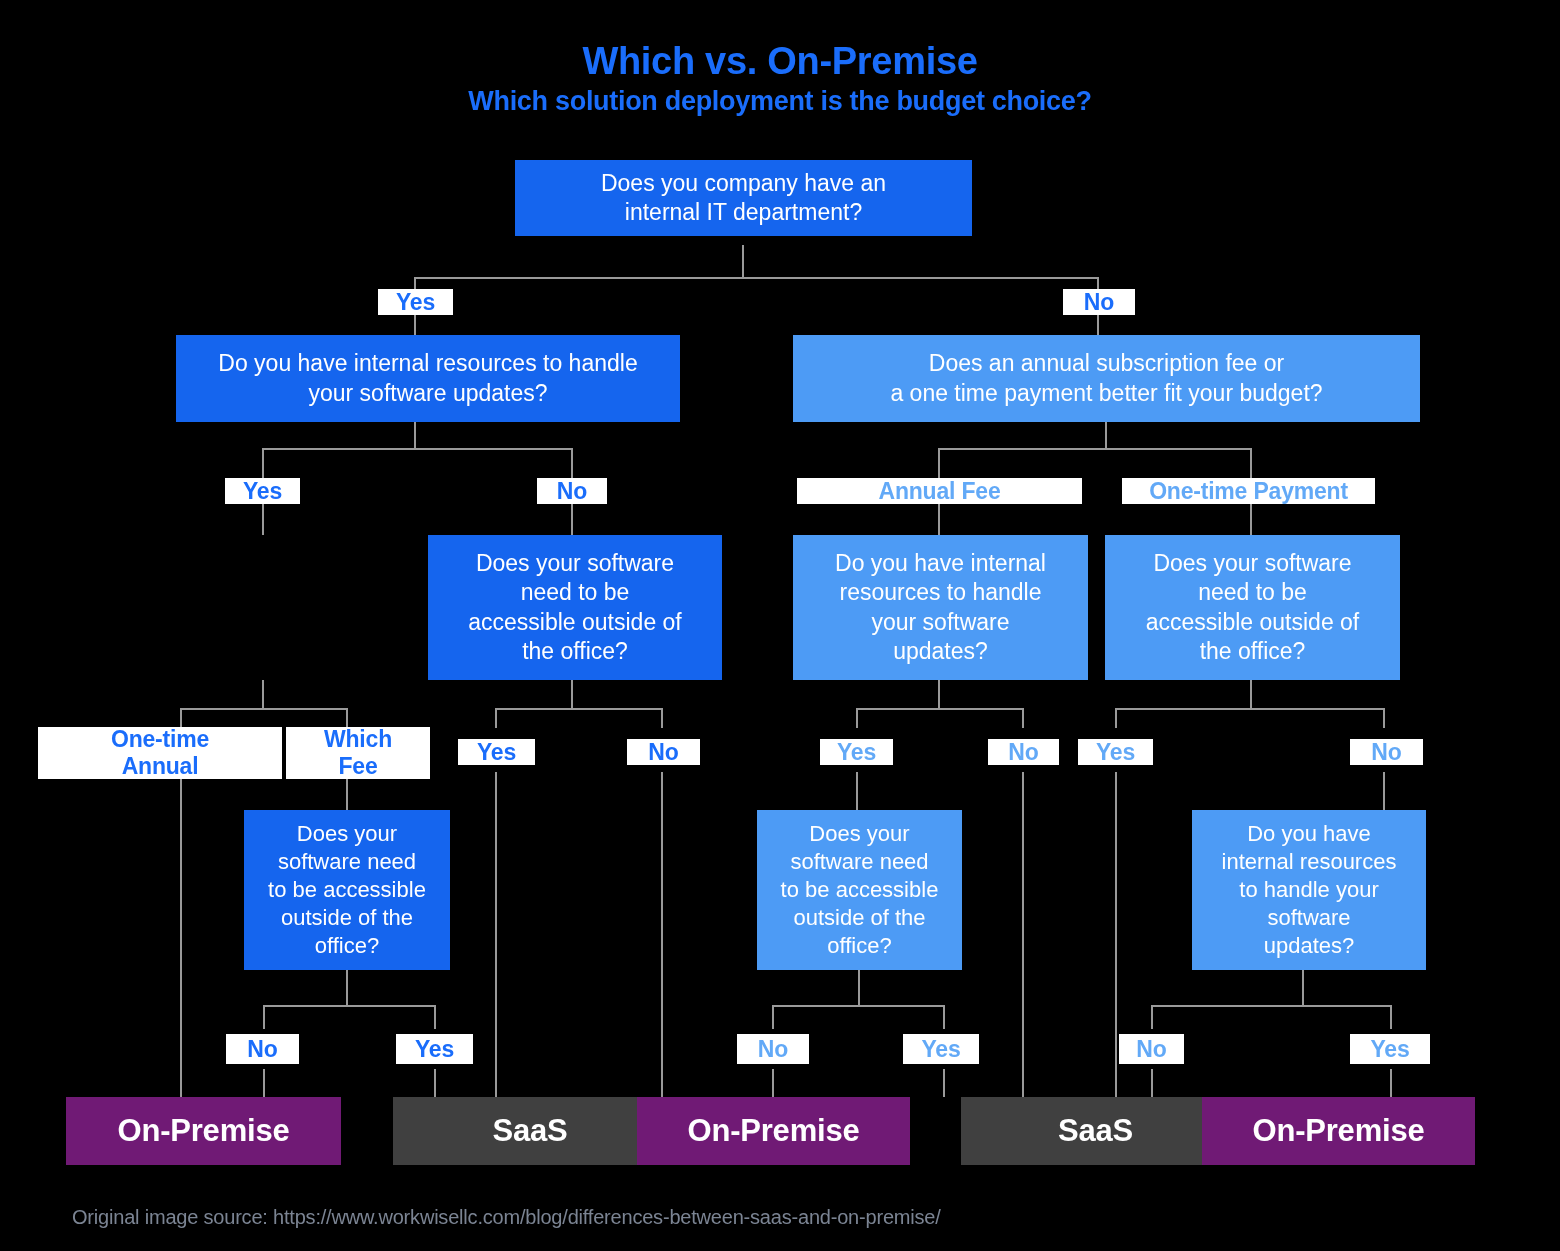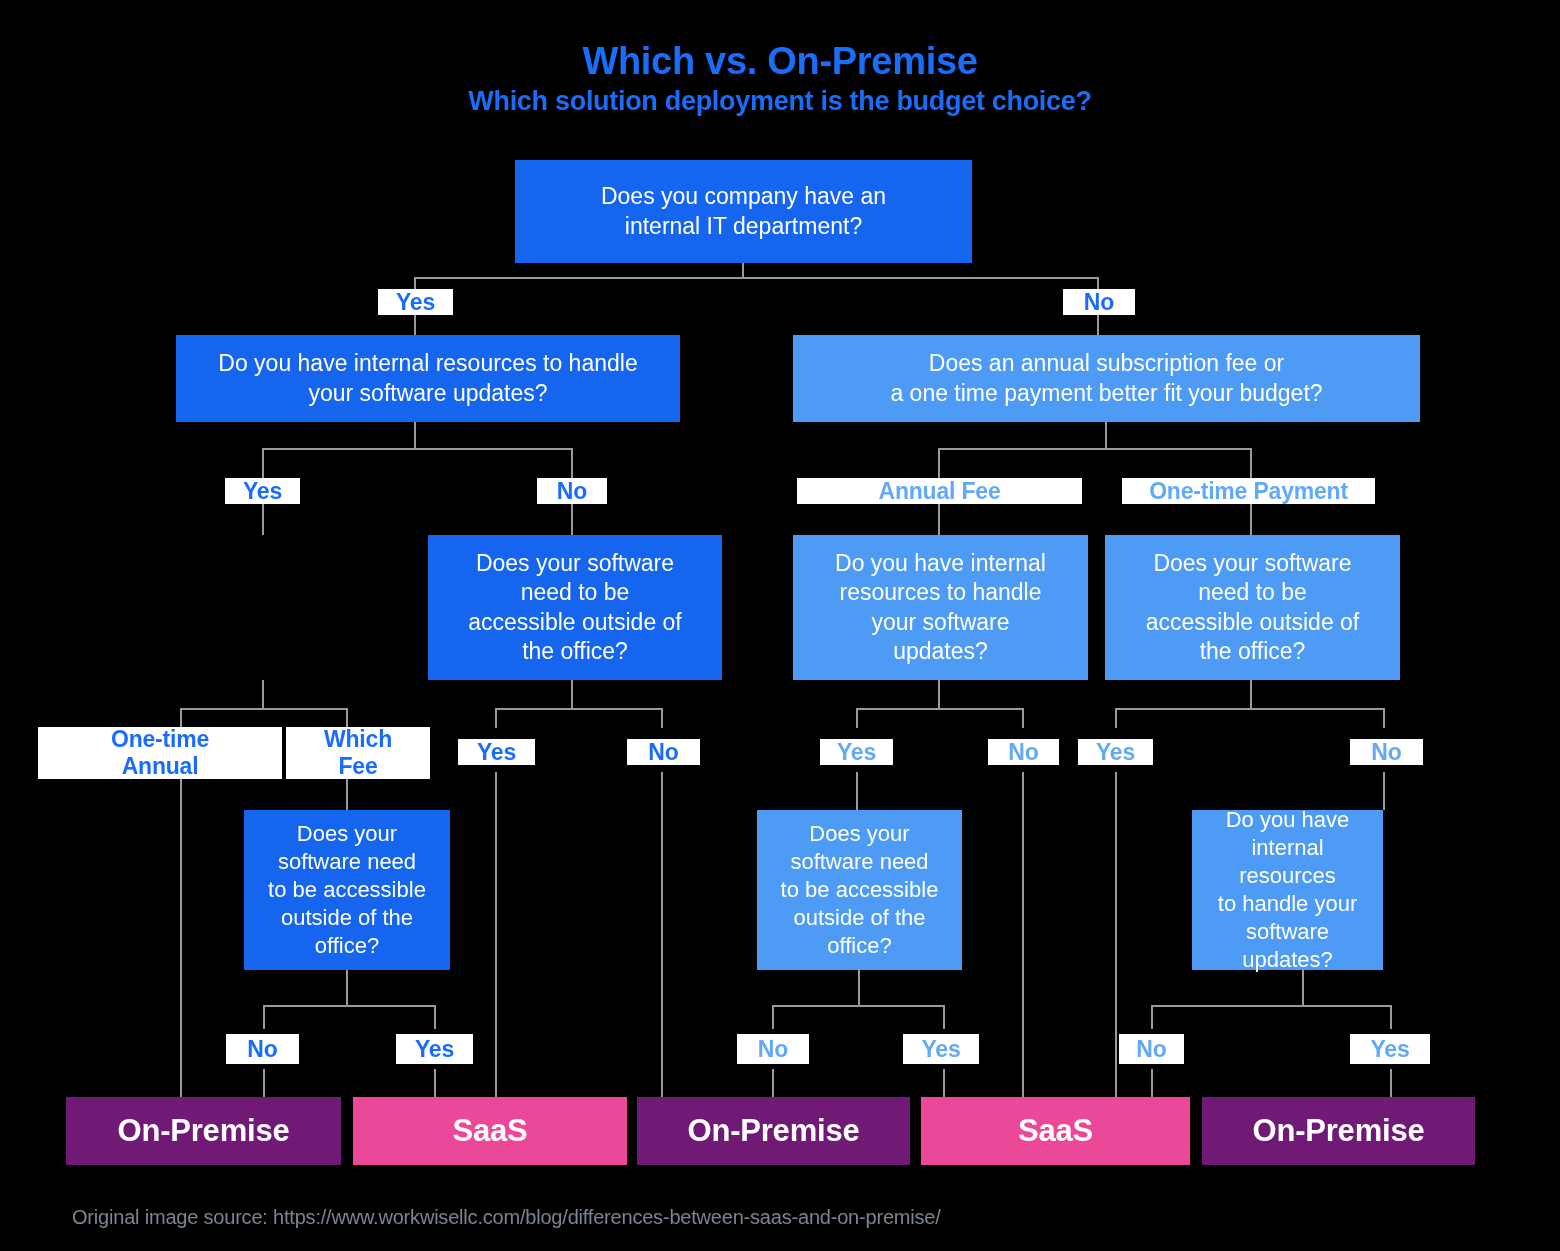--- a/index.html
+++ b/index.html
@@ -10,21 +10,21 @@
   .title{position:absolute;left:0;right:0;text-align:center;color:#1a6dfb;font-weight:bold;letter-spacing:-0.3px;}
   .title-main{top:40px;font-size:38px;}
   .title-sub{top:86px;font-size:27px;}
 
   .node{position:absolute;box-sizing:border-box;display:flex;align-items:center;
         justify-content:center;text-align:center;color:#ffffff;line-height:1.27;
         padding:6px 10px;white-space:pre-line;}
   .n-dark{background:#1565ee;}
   .n-light{background:#4d9bf5;}
   .n-teal{background:#701a75;}
-  .n-green{background:#ec4899;}
+  .n-green{background:#404040;margin-left:40px;}
   .n-result{font-size:31px;font-weight:bold;letter-spacing:-0.2px;}
 
   .lbl{position:absolute;box-sizing:border-box;background:#ffffff;display:flex;
        align-items:center;justify-content:center;text-align:center;font-weight:bold;
        font-size:23px;line-height:1.17;white-space:pre-line;letter-spacing:-0.2px;}
   .lbl-dark{color:#1a6dfb;}
   .lbl-light{color:#62a9f7;}
 
   .line{position:absolute;background:#9a9a9a;}
   .vline{width:2px;}
@@ -104,21 +104,21 @@
   <div class="line vline" style="left:772px;top:1069px;height:28px;"></div>
   <div class="line vline" style="left:943px;top:1069px;height:28px;"></div>
 
   <div class="line vline" style="left:1302px;top:970px;height:36px;"></div>
   <div class="line hline" style="left:1151px;top:1005px;width:240px;"></div>
   <div class="line vline" style="left:1151px;top:1005px;height:24px;"></div>
   <div class="line vline" style="left:1390px;top:1005px;height:24px;"></div>
   <div class="line vline" style="left:1151px;top:1069px;height:28px;"></div>
   <div class="line vline" style="left:1390px;top:1069px;height:28px;"></div>
 
-  <div class="node n-dark" style="left:515px;top:160px;width:457px;height:103px;font-size:23px;">Does you company have an
+  <div class="node n-dark" style="left:515px;top:160px;width:457px;height:76px;font-size:23px;">Does you company have an
 internal IT department?</div>
 
   <div class="node n-dark" style="left:176px;top:335px;width:504px;height:87px;font-size:23px;">Do you have internal resources to handle
 your software updates?</div>
 
   <div class="node n-light" style="left:793px;top:335px;width:627px;height:87px;font-size:23px;">Does an annual subscription fee or
 a one time payment better fit your budget?</div>
 
 
   <div class="node n-dark" style="left:428px;top:535px;width:294px;height:145px;font-size:23px;">Does your software
@@ -141,21 +141,21 @@
 to be accessible
 outside of the
 office?</div>
 
   <div class="node n-light" style="left:757px;top:810px;width:205px;height:160px;font-size:22px;">Does your
 software need
 to be accessible
 outside of the
 office?</div>
 
-  <div class="node n-light" style="left:1192px;top:810px;width:191px;height:160px;font-size:22px;">Do you have
+  <div class="node n-light" style="left:1192px;top:810px;width:234px;height:160px;font-size:22px;">Do you have
 internal resources
 to handle your
 software
 updates?</div>
 
   <div class="lbl lbl-dark" style="left:378px;top:289px;width:75px;height:26px;">Yes</div>
   <div class="lbl lbl-dark" style="left:1063px;top:289px;width:72px;height:26px;">No</div>
 
   <div class="lbl lbl-dark" style="left:225px;top:478px;width:75px;height:26px;">Yes</div>
   <div class="lbl lbl-dark" style="left:537px;top:478px;width:70px;height:26px;">No</div>

